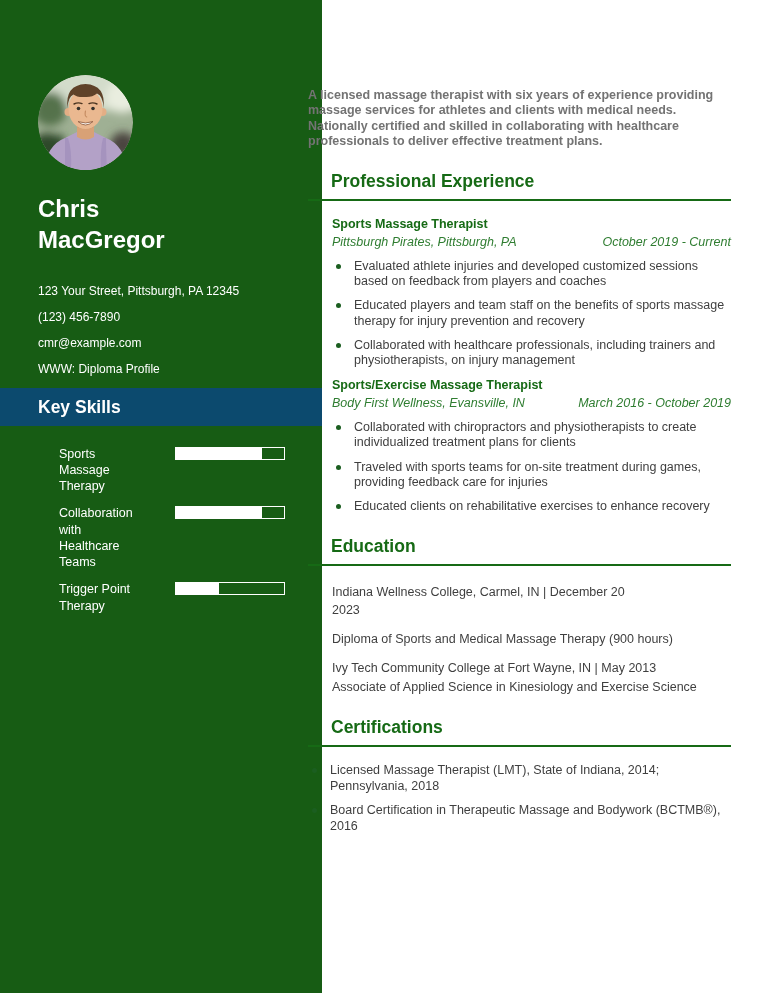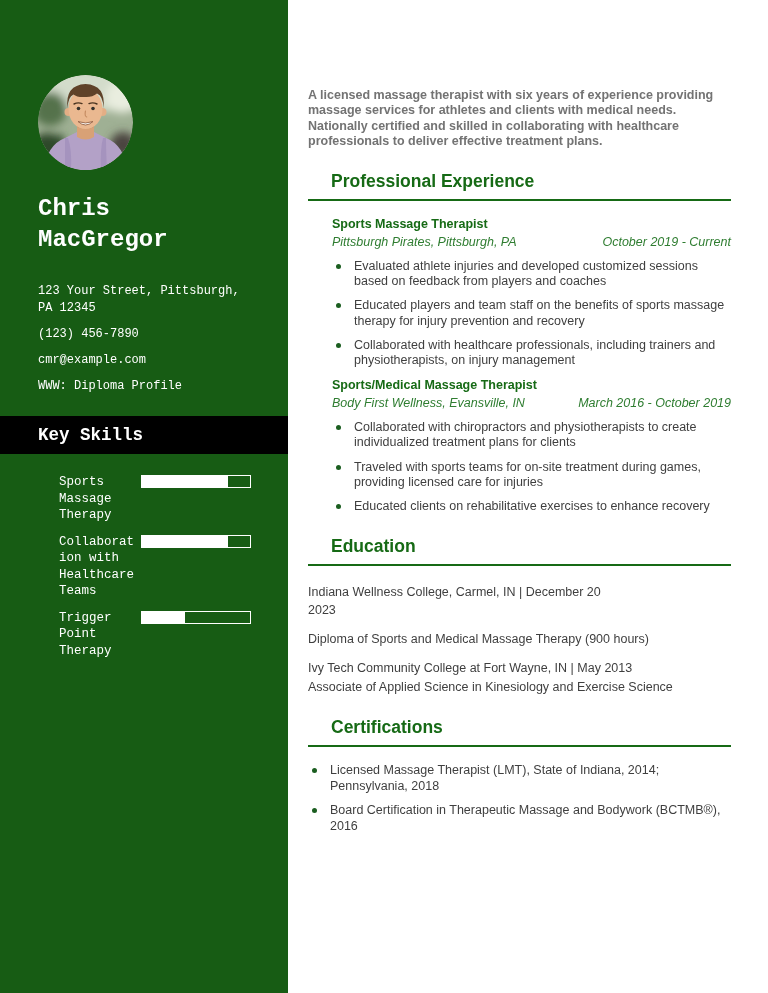--- a/index.html
+++ b/index.html
@@ -11,24 +11,23 @@
     height: 993px;
     margin: 0 auto;
     background: #ffffff;
     overflow: hidden;
   }
 
   
   .sidebar {
     position: absolute;
     left: 0; top: 0; bottom: 0;
-    width: 288px;
+    width: 322px;
     background: #175c14;
     color: #ffffff;
-    font-family: Liberation Mono, monospace;
   }
   .photo-wrap {
     margin: 75px 0 0 38px;
     width: 95px; height: 95px;
     border-radius: 50%;
     overflow: hidden;
   }
   .photo-wrap svg { display: block; width: 95px; height: 95px; }
   .name {
     margin: 24px 0 0 38px;
@@ -38,23 +37,23 @@
     line-height: 1.28;
     color: #ffffff;
   }
   .contact {
     margin: 28px 45px 0 38px;
     font-size: 12px;
     line-height: 1.4;
   }
   .contact p { margin-bottom: 9px; }
   .skills-band {
-    margin-top: 22px;
+    margin-top: 10px;
     width: 100%;
-    background: #000000;
+    background: #0c4a6e;
     padding: 8px 0 8px 38px;
     font-size: 17.5px;
     font-weight: bold;
     line-height: 22px;
     color: #ffffff;
   }
   .skills {
     padding: 20px 37px 0 38px;
   }
   .skill-row {
@@ -138,21 +137,21 @@
     margin-bottom: 9px;
   }
   ul.bullets li::before {
     content: "";
     position: absolute;
     left: 4px; top: 5px;
     width: 5px; height: 5px;
     border-radius: 50%;
     background: #1b5e20;
   }
-  .edu-block { margin-top: 17px; }
+  .edu-block { margin-top: 17px; margin-left: 24px; }
   .edu-block p {
     font-size: 12.5px;
     line-height: 1.5;
     margin-bottom: 10px;
     color: #3f3f3f;
   }
   .certs ul.bullets { margin-top: 16px; }
 </style>
 </head>
 <body>
@@ -257,28 +256,28 @@
           <span>October 2019 - Current</span>
         </div>
         <ul class="bullets">
           <li>Evaluated athlete injuries and developed customized sessions based on feedback from players and coaches</li>
           <li>Educated players and team staff on the benefits of sports massage therapy for injury prevention and recovery</li>
           <li>Collaborated with healthcare professionals, including trainers and physiotherapists, on injury management</li>
         </ul>
       </div>
 
       <div class="job" style="margin-top:8px;">
-        <h3>Sports/Medical Massage Therapist</h3>
+        <h3>Sports/Exercise Massage Therapist</h3>
         <div class="job-line">
           <span>Body First Wellness, Evansville, IN</span>
           <span>March 2016 - October 2019</span>
         </div>
         <ul class="bullets">
           <li>Collaborated with chiropractors and physiotherapists to create individualized treatment plans for clients</li>
-          <li>Traveled with sports teams for on-site treatment during games, providing licensed care for injuries</li>
+          <li>Traveled with sports teams for on-site treatment during games, providing feedback care for injuries</li>
           <li>Educated clients on rehabilitative exercises to enhance recovery</li>
         </ul>
       </div>
     </section>
 
     <section class="section">
       <h2>Education</h2>
       <hr>
       <div class="edu-block">
         <p>

